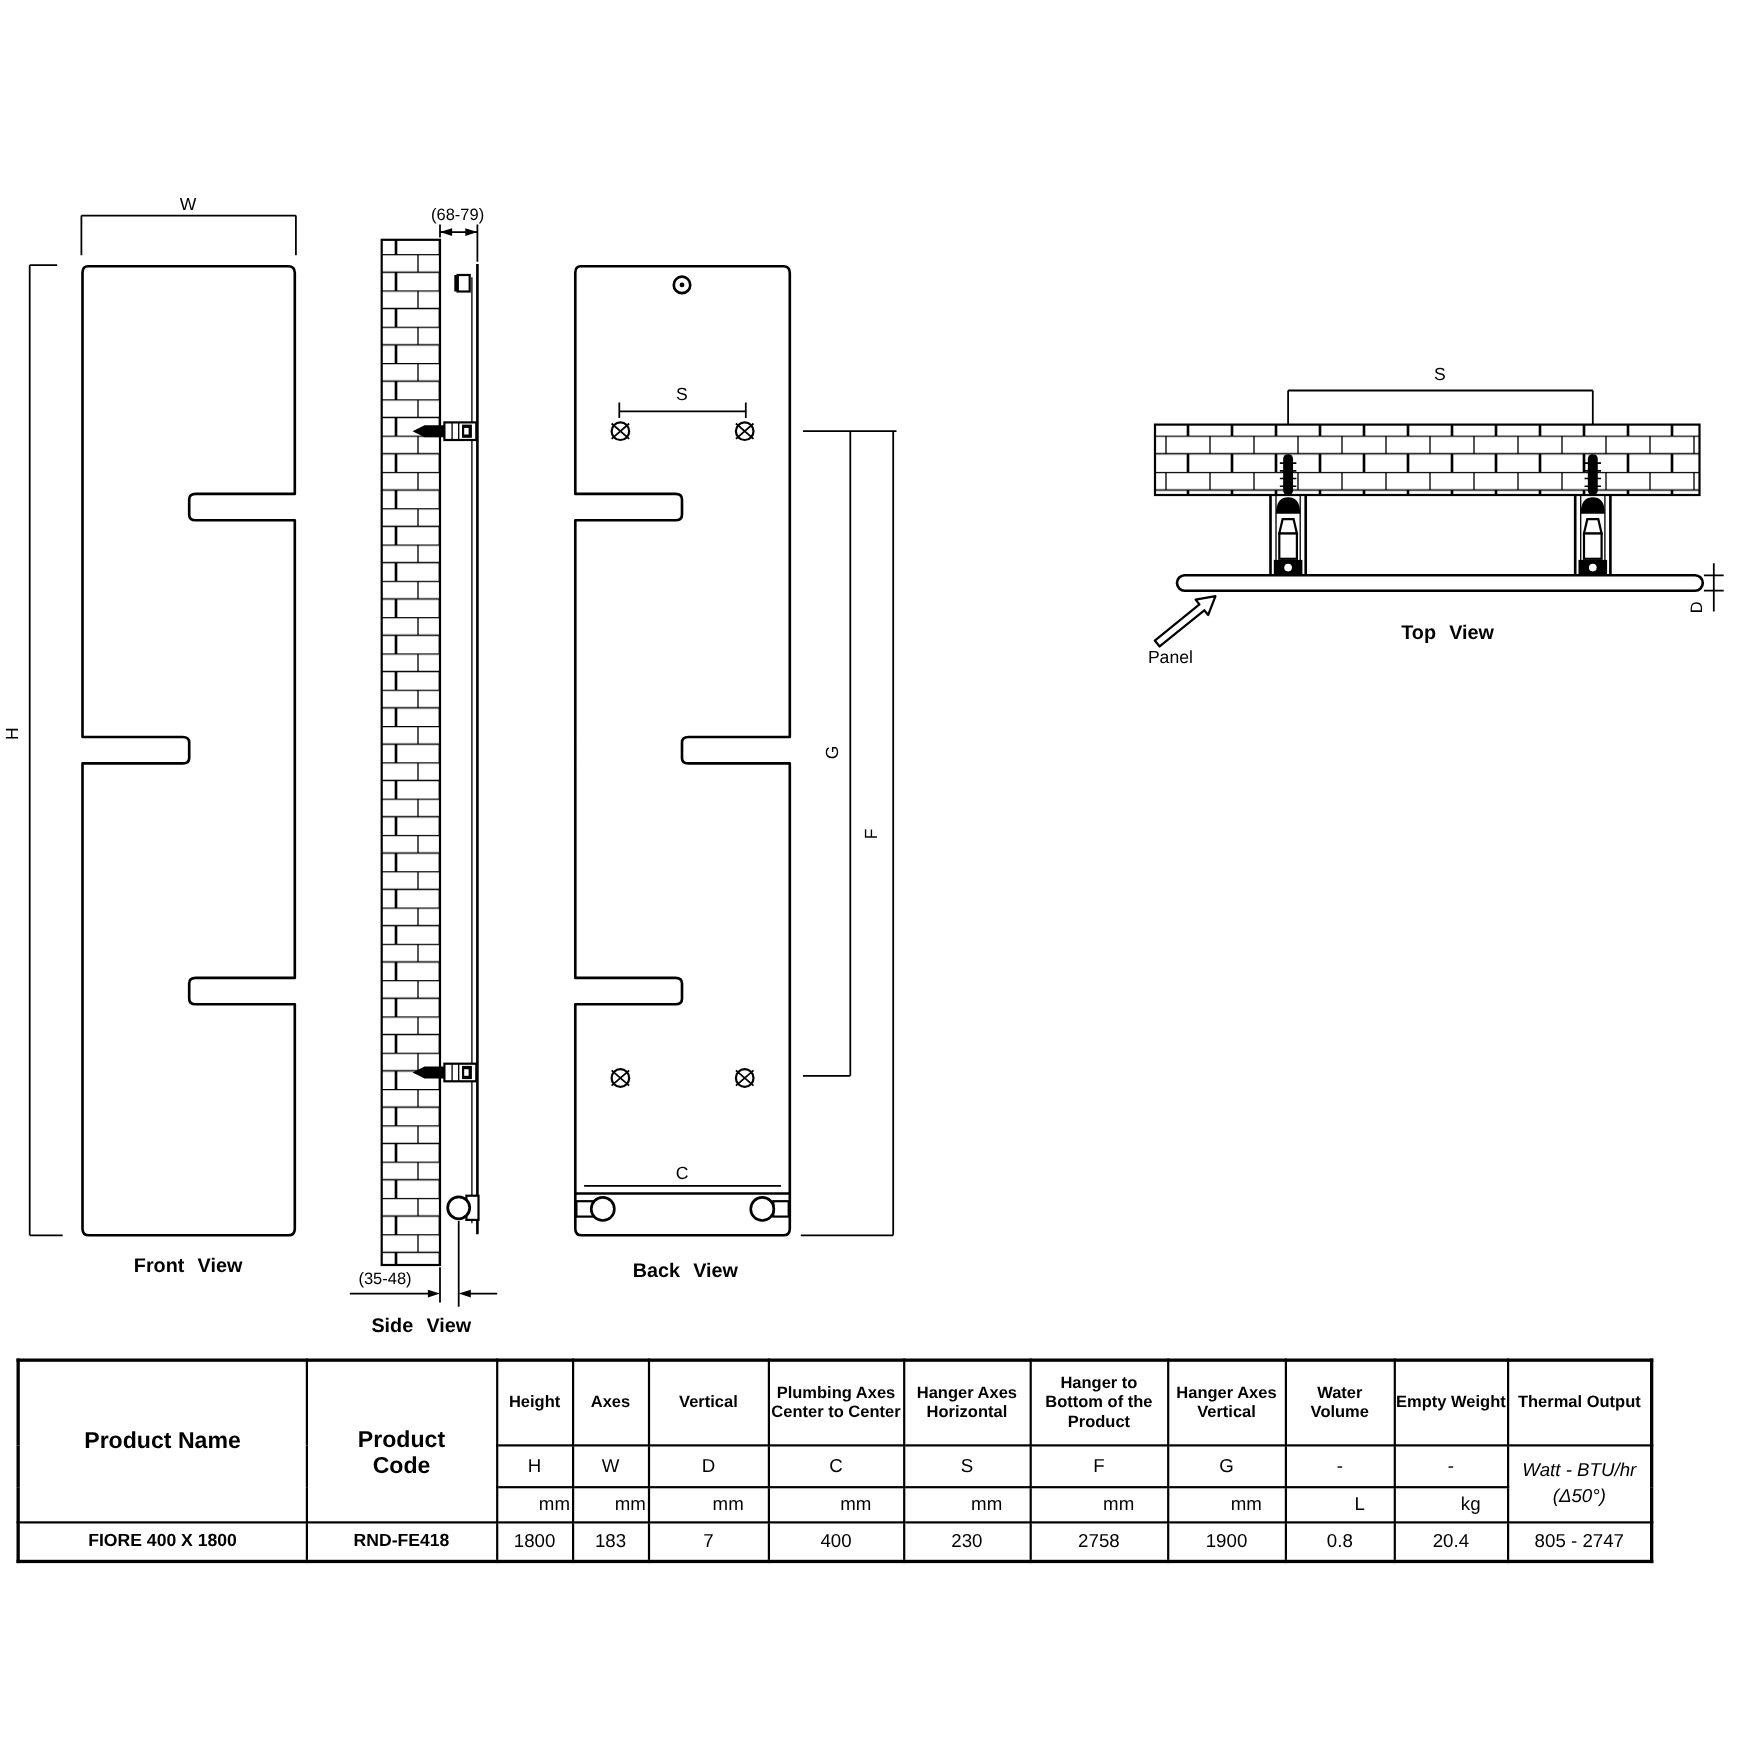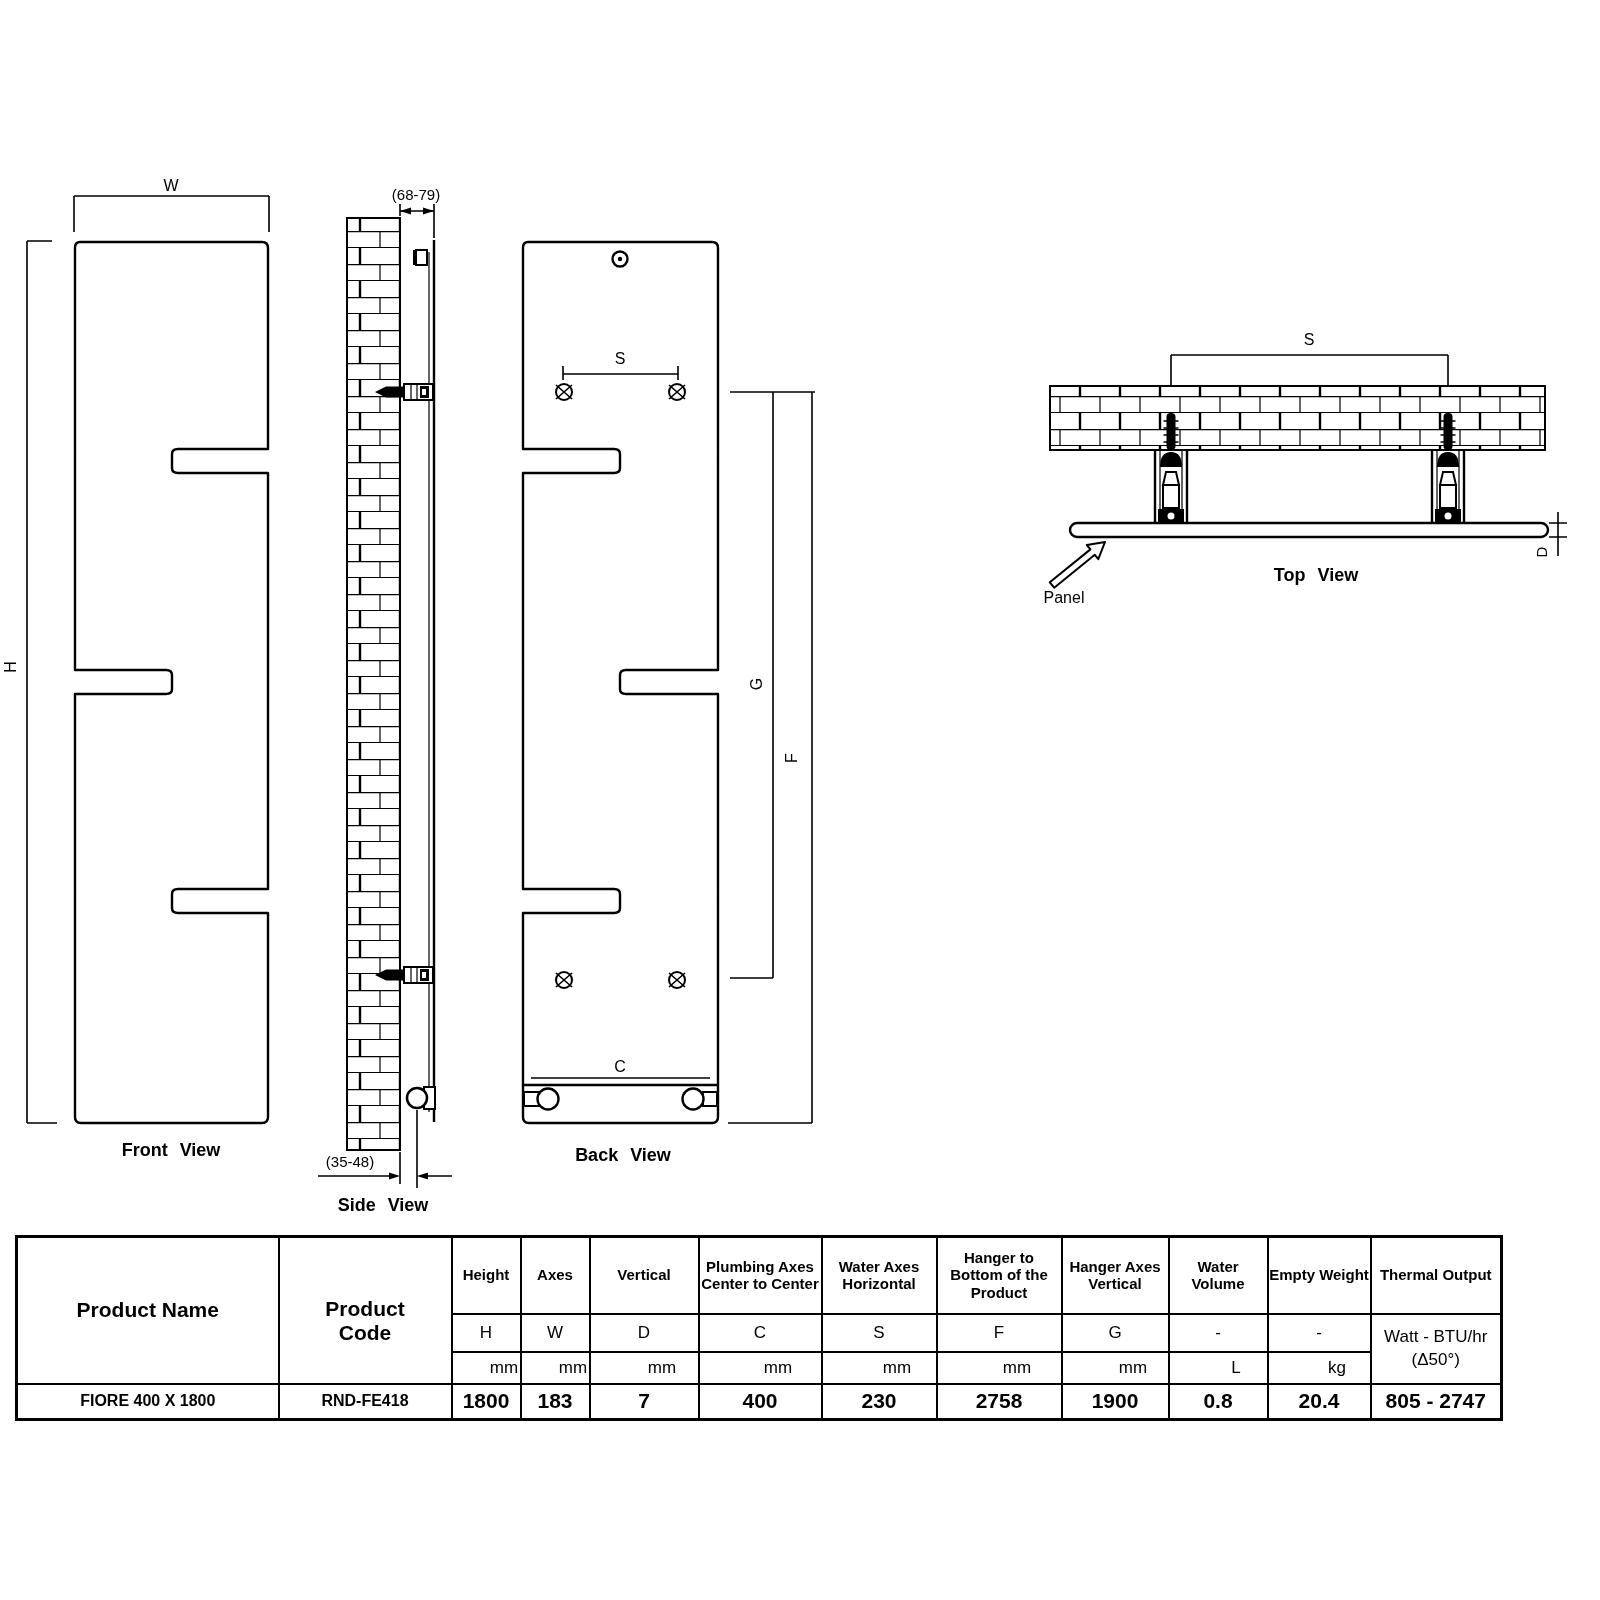--- a/index.html
+++ b/index.html
@@ -17,23 +17,23 @@
 
   #spec-table{position:absolute;left:15px;top:1235px;}
   table.spec{border-collapse:collapse;table-layout:fixed;width:1485px;border:3px solid #000;}
   table.spec td,table.spec th{border:2px solid #000;text-align:center;vertical-align:middle;padding:0;overflow:hidden;}
   tr.r1{height:77px;}
   tr.r1 th{font-size:15px;font-weight:bold;line-height:1.18;}
   td.big{font-size:21px;font-weight:bold;}
   .wrapnarrow{display:inline-block;max-width:110px;line-height:1.15;margin-top:21px;}
   tr.r2{height:38px;}  tr.r2 td{font-size:17px;font-weight:normal;}
   tr.r3{height:32px;}  tr.r3 td{font-size:17px;font-weight:normal;padding-left:36px;}
-  tr.r4{height:36px;}  tr.r4 td{font-size:21px;font-weight:bold;}
+  tr.r4{height:36px;}  tr.r4 td{font-size:17px;font-weight:normal;}
   tr.r4 td.pn{font-size:16px;font-weight:bold;margin-top:10px;}
-  td.thermal{font-size:15px;line-height:1.3;font-weight:normal;}
+  td.thermal{font-size:15px;line-height:1.3;font-weight:normal;font-style:italic;}
 </style>
 </head>
 <body>
 
 <svg id="drawing" width="1600" height="1230" viewBox="0 0 1600 1230" xmlns="http://www.w3.org/2000/svg">
   <defs>
     <pattern id="bricks" patternUnits="userSpaceOnUse" width="40" height="33">
       <rect width="40" height="33" fill="#fff"></rect>
       <path d="M0,0.6 H40 M0,16.5 H40 M20,0 V16.5 M0.6,16.5 V33 M39.4,16.5 V33" stroke="#000" stroke-width="1.2" fill="none"></path>
     </pattern>
@@ -235,21 +235,21 @@
         <col style="width:131px">
     </colgroup>
     <tbody>
       <tr class="r1">
         <td class="big" rowspan="3">Product Name</td>
         <td class="big" rowspan="3"><span class="wrapnarrow">Product Code</span></td>
         <th>Height</th>
         <th>Axes</th>
         <th>Vertical</th>
         <th>Plumbing Axes Center to Center</th>
-        <th>Water Axes Horizontal</th>
+        <th>Hanger Axes Horizontal</th>
         <th>Hanger to Bottom of the Product</th>
         <th>Hanger Axes Vertical</th>
         <th>Water Volume</th>
         <th>Empty Weight</th>
         <th>Thermal Output</th>
       </tr>
       <tr class="r2">
         <td>H</td>
         <td>W</td>
         <td>D</td>

